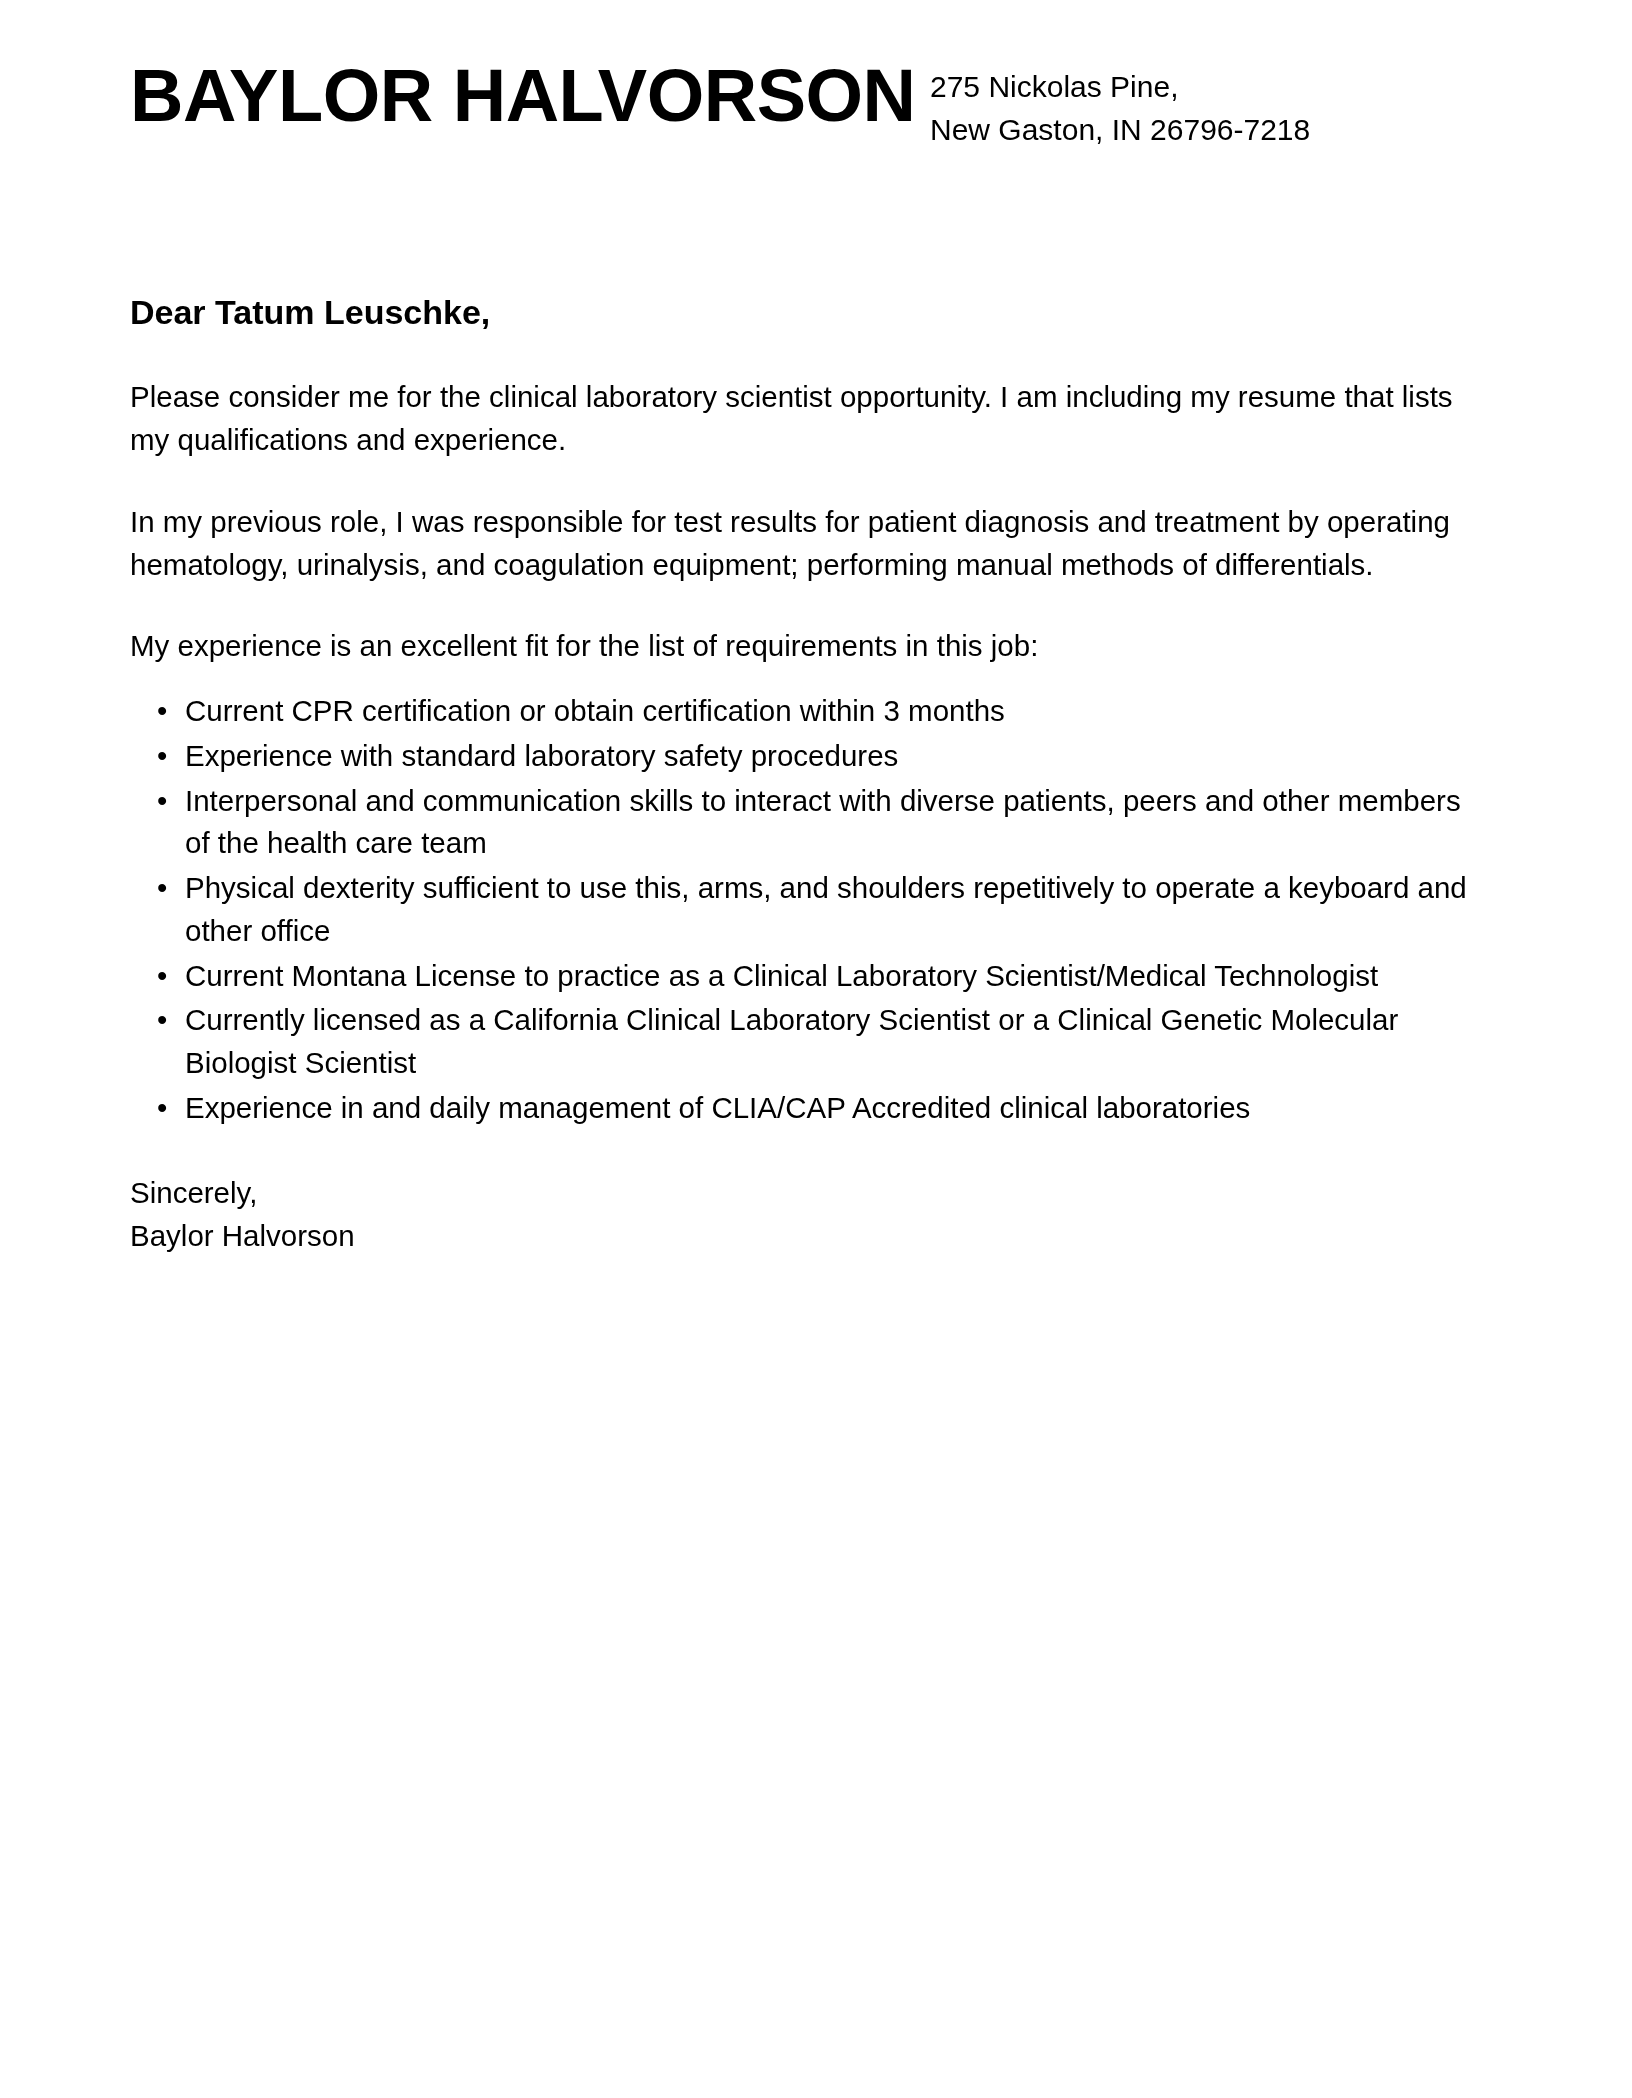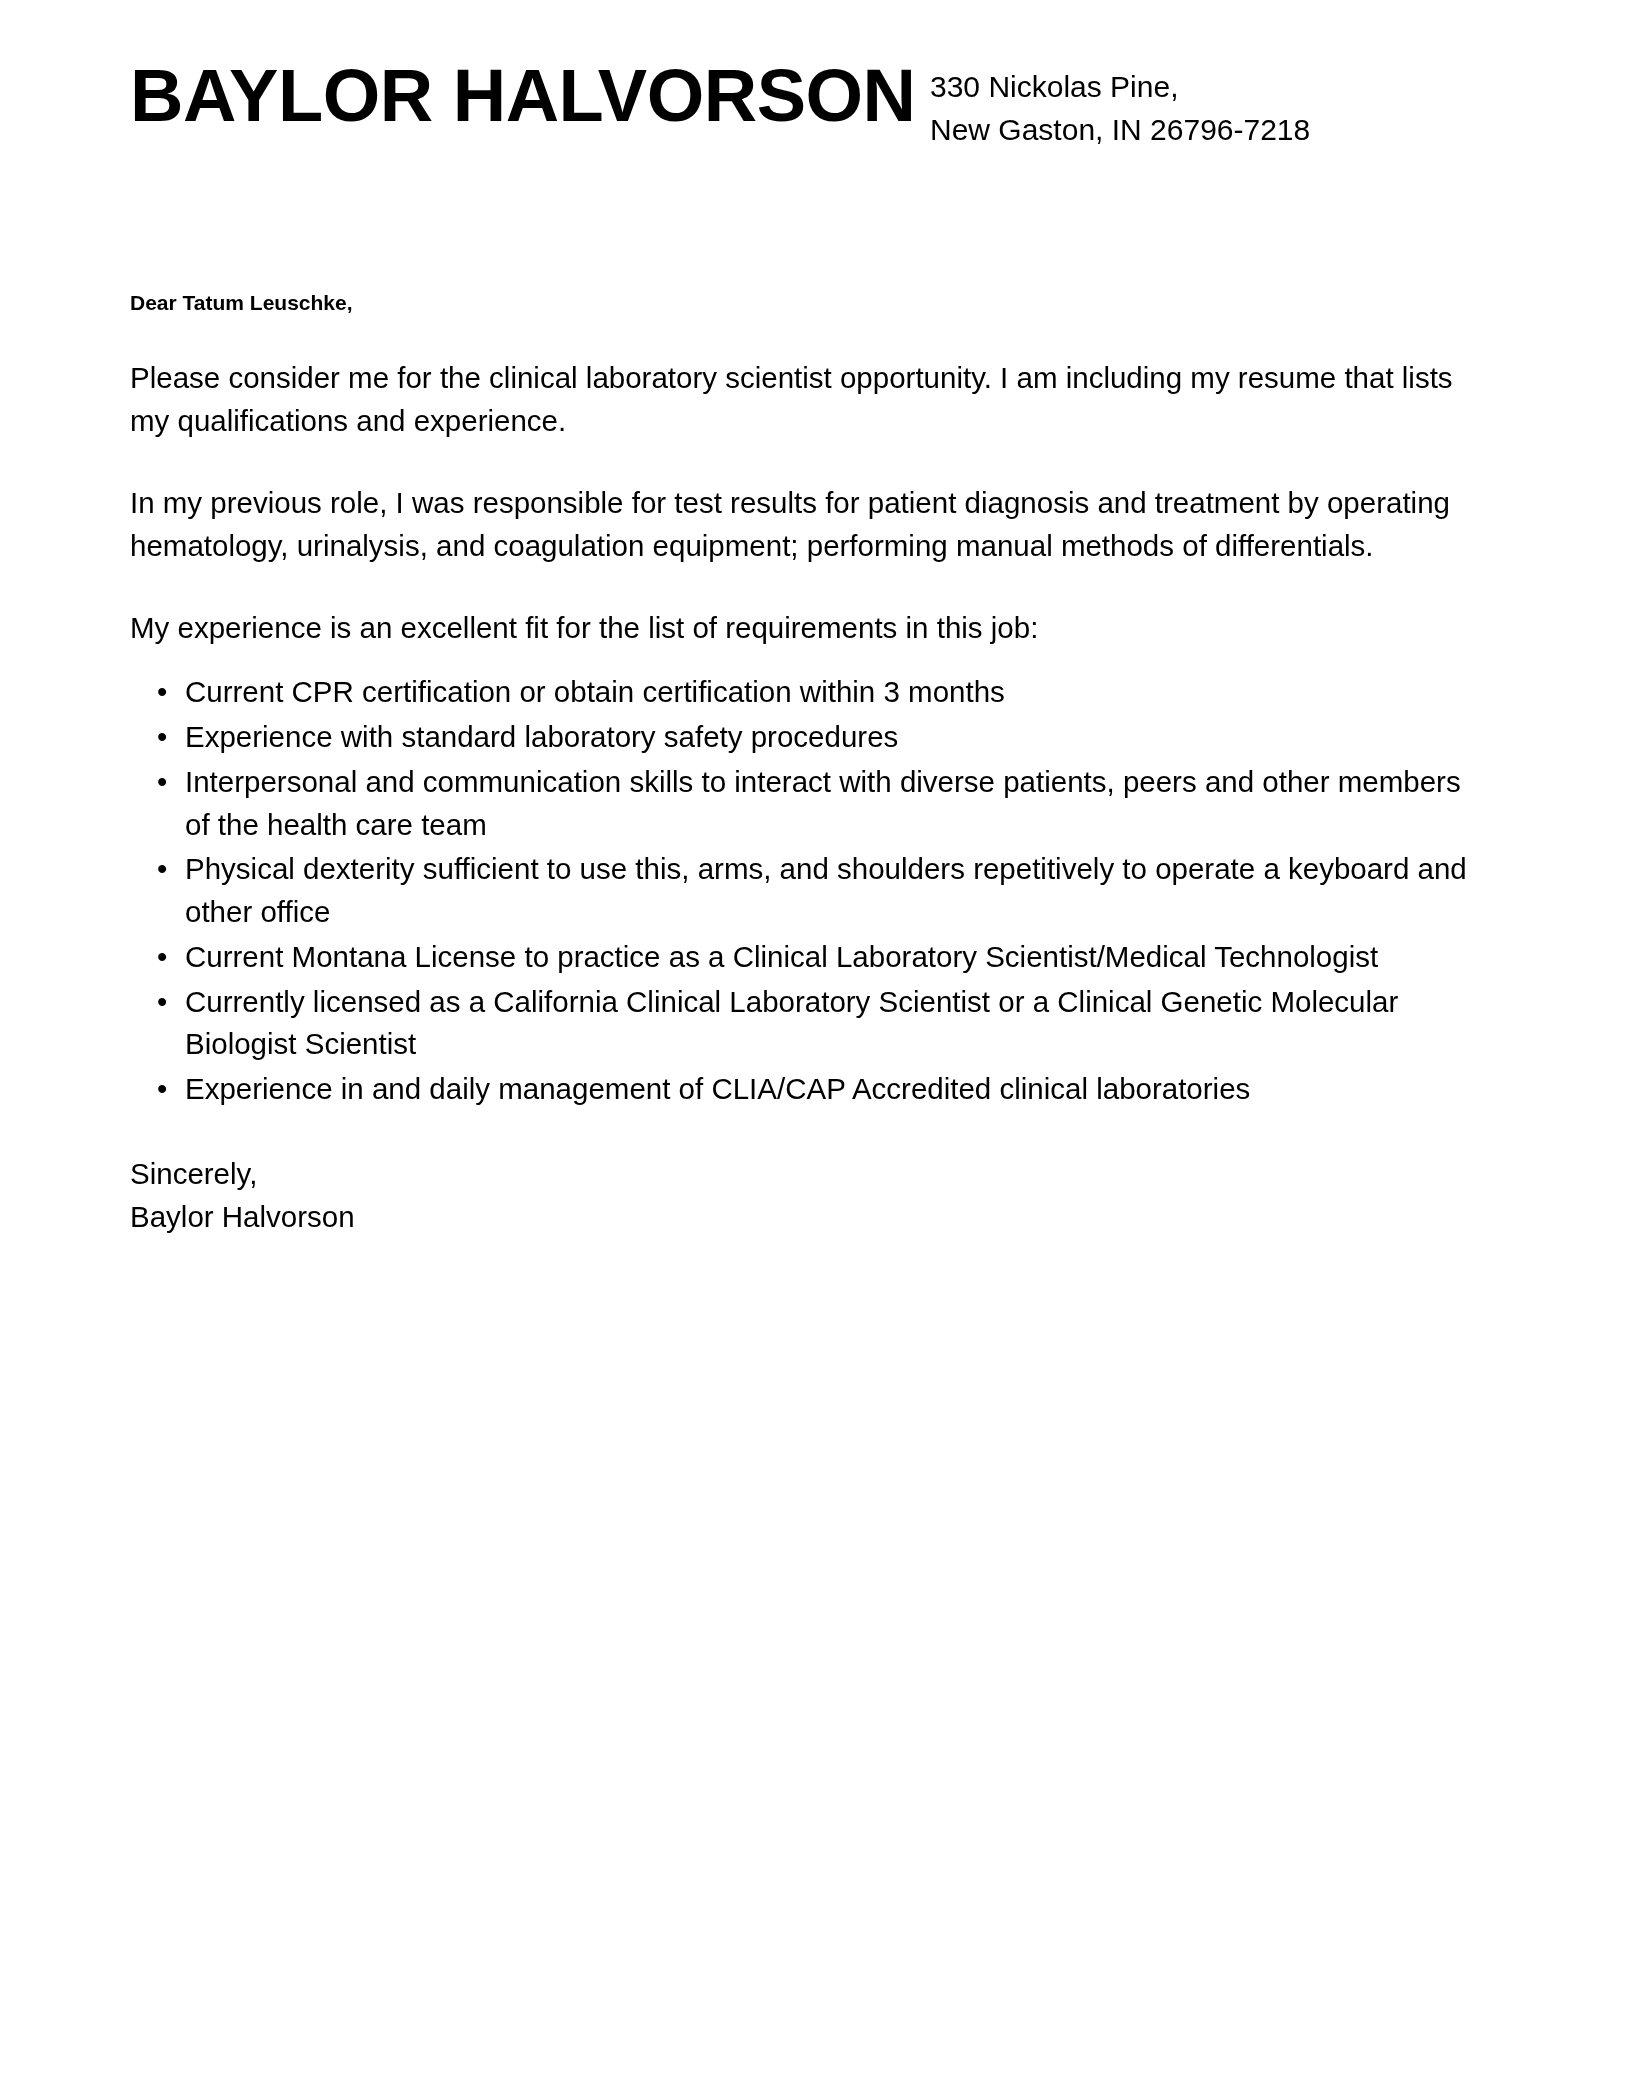--- a/index.html
+++ b/index.html
@@ -72,21 +72,21 @@
     top: 288px;
     width: 1345px;
     font-size: 29.5px;
     line-height: 1.45;
     color: #000000;
   }
 
   .salutation {
     font-weight: 700;
     margin: 0 0 39px 0;
-    font-size: 21px;
+    font-size: 34px;
   }
 
   .para {
     margin: 0 0 39px 0;
     font-weight: 400;
   }
 
   .para-lead-in {
     margin: 0 0 22px 0;
     font-weight: 400;
@@ -133,21 +133,21 @@
 </head>
 <body>
 
 <div class="page">
 
   <div class="letterhead">
     <div class="name-block">
       <h1 class="applicant-name">BAYLOR HALVORSON</h1>
     </div>
     <div class="address-block">
-      <span class="address-line">330 Nickolas Pine,</span>
+      <span class="address-line">275 Nickolas Pine,</span>
       <span class="address-line">New Gaston, IN 26796-7218</span>
     </div>
   </div>
 
   <div class="letter-body">
 
     <p class="salutation">Dear Tatum Leuschke,</p>
 
     <p class="para">Please consider me for the clinical laboratory scientist opportunity. I am including my resume that lists my qualifications and experience.</p>
 

